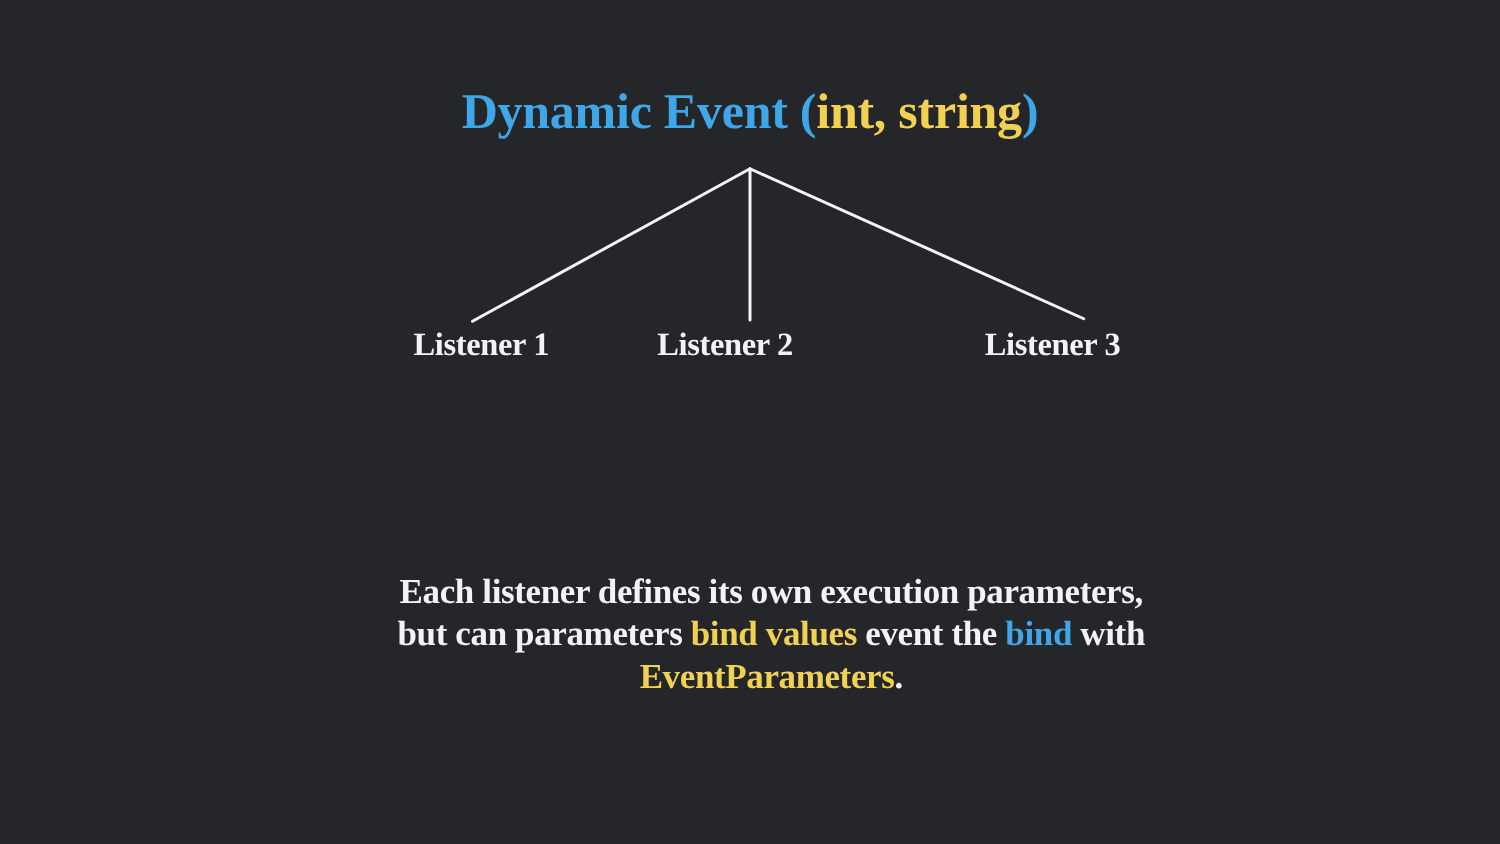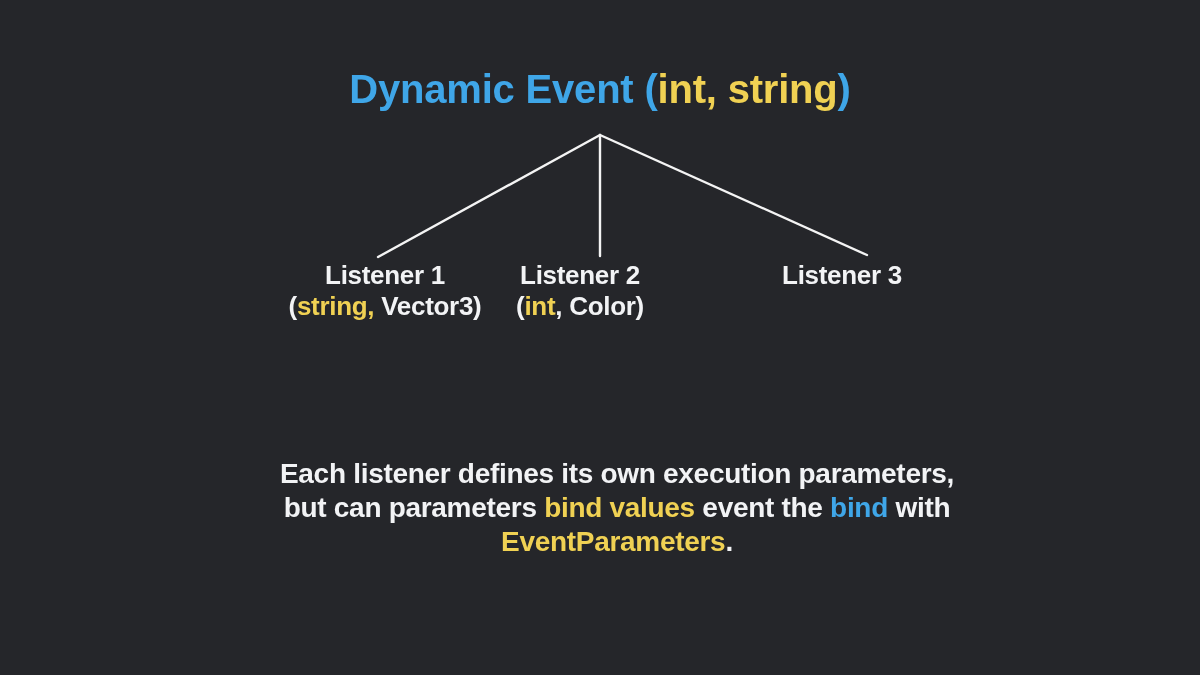--- a/index.html
+++ b/index.html
@@ -8,21 +8,21 @@
     --blue:#3fa6e8;
     --yellow:#f0d153;
     --line:#f4f4f4;
   }
   html,body{margin:0;padding:0;background:#000;}
   .slide{
     position:relative;
     width:1200px;height:675px;
     background:var(--background);
     overflow:hidden;
-    font-family:Liberation Sans, sans-serif;
+    font-family:Liberation Serif, serif;
     font-weight:700;
   }
   .c-white{color:var(--white);}
   .c-blue{color:var(--blue);}
   .c-yellow{color:var(--yellow);}
   .title{
     position:absolute;left:0;top:66px;width:1200px;
     margin:0;text-align:center;
     font-size:40px;line-height:46px;letter-spacing:-0.2px;
     font-weight:700;
@@ -50,26 +50,24 @@
   <h1 class="title"><span class="c-blue">Dynamic Event (</span><span class="c-yellow">int, string</span><span class="c-blue">)</span></h1>
 
   <svg class="tree-svg" viewBox="0 0 1200 675" xmlns="http://www.w3.org/2000/svg">
     <line x1="600" y1="135" x2="378" y2="257"></line>
     <line x1="600" y1="135" x2="600" y2="256"></line>
     <line x1="600" y1="135" x2="867" y2="255"></line>
   </svg>
 
   <div class="listener" style="left:385px">
     <div class="listener-name">Listener 1</div>
-    <div class="listener-params"><span class="c-white">(</span><span class="c-yellow">string,</span><span class="c-white"> Vector3)</span></div>
   </div>
 
   <div class="listener" style="left:580px">
     <div class="listener-name">Listener 2</div>
-    <div class="listener-params"><span class="c-white">(</span><span class="c-yellow">int</span><span class="c-white">, Color)</span></div>
   </div>
 
   <div class="listener" style="left:842px">
     <div class="listener-name">Listener 3</div>
   </div>
 
   <div class="caption">
     <div class="caption-line"><span class="c-white">Each listener defines its own execution parameters,</span></div>
     <div class="caption-line"><span class="c-white">but can parameters </span><span class="c-yellow">bind values</span><span class="c-white"> event the </span><span class="c-blue">bind</span><span class="c-white"> with</span></div>
     <div class="caption-line"><span class="c-yellow">EventParameters</span><span class="c-white">.</span></div>

